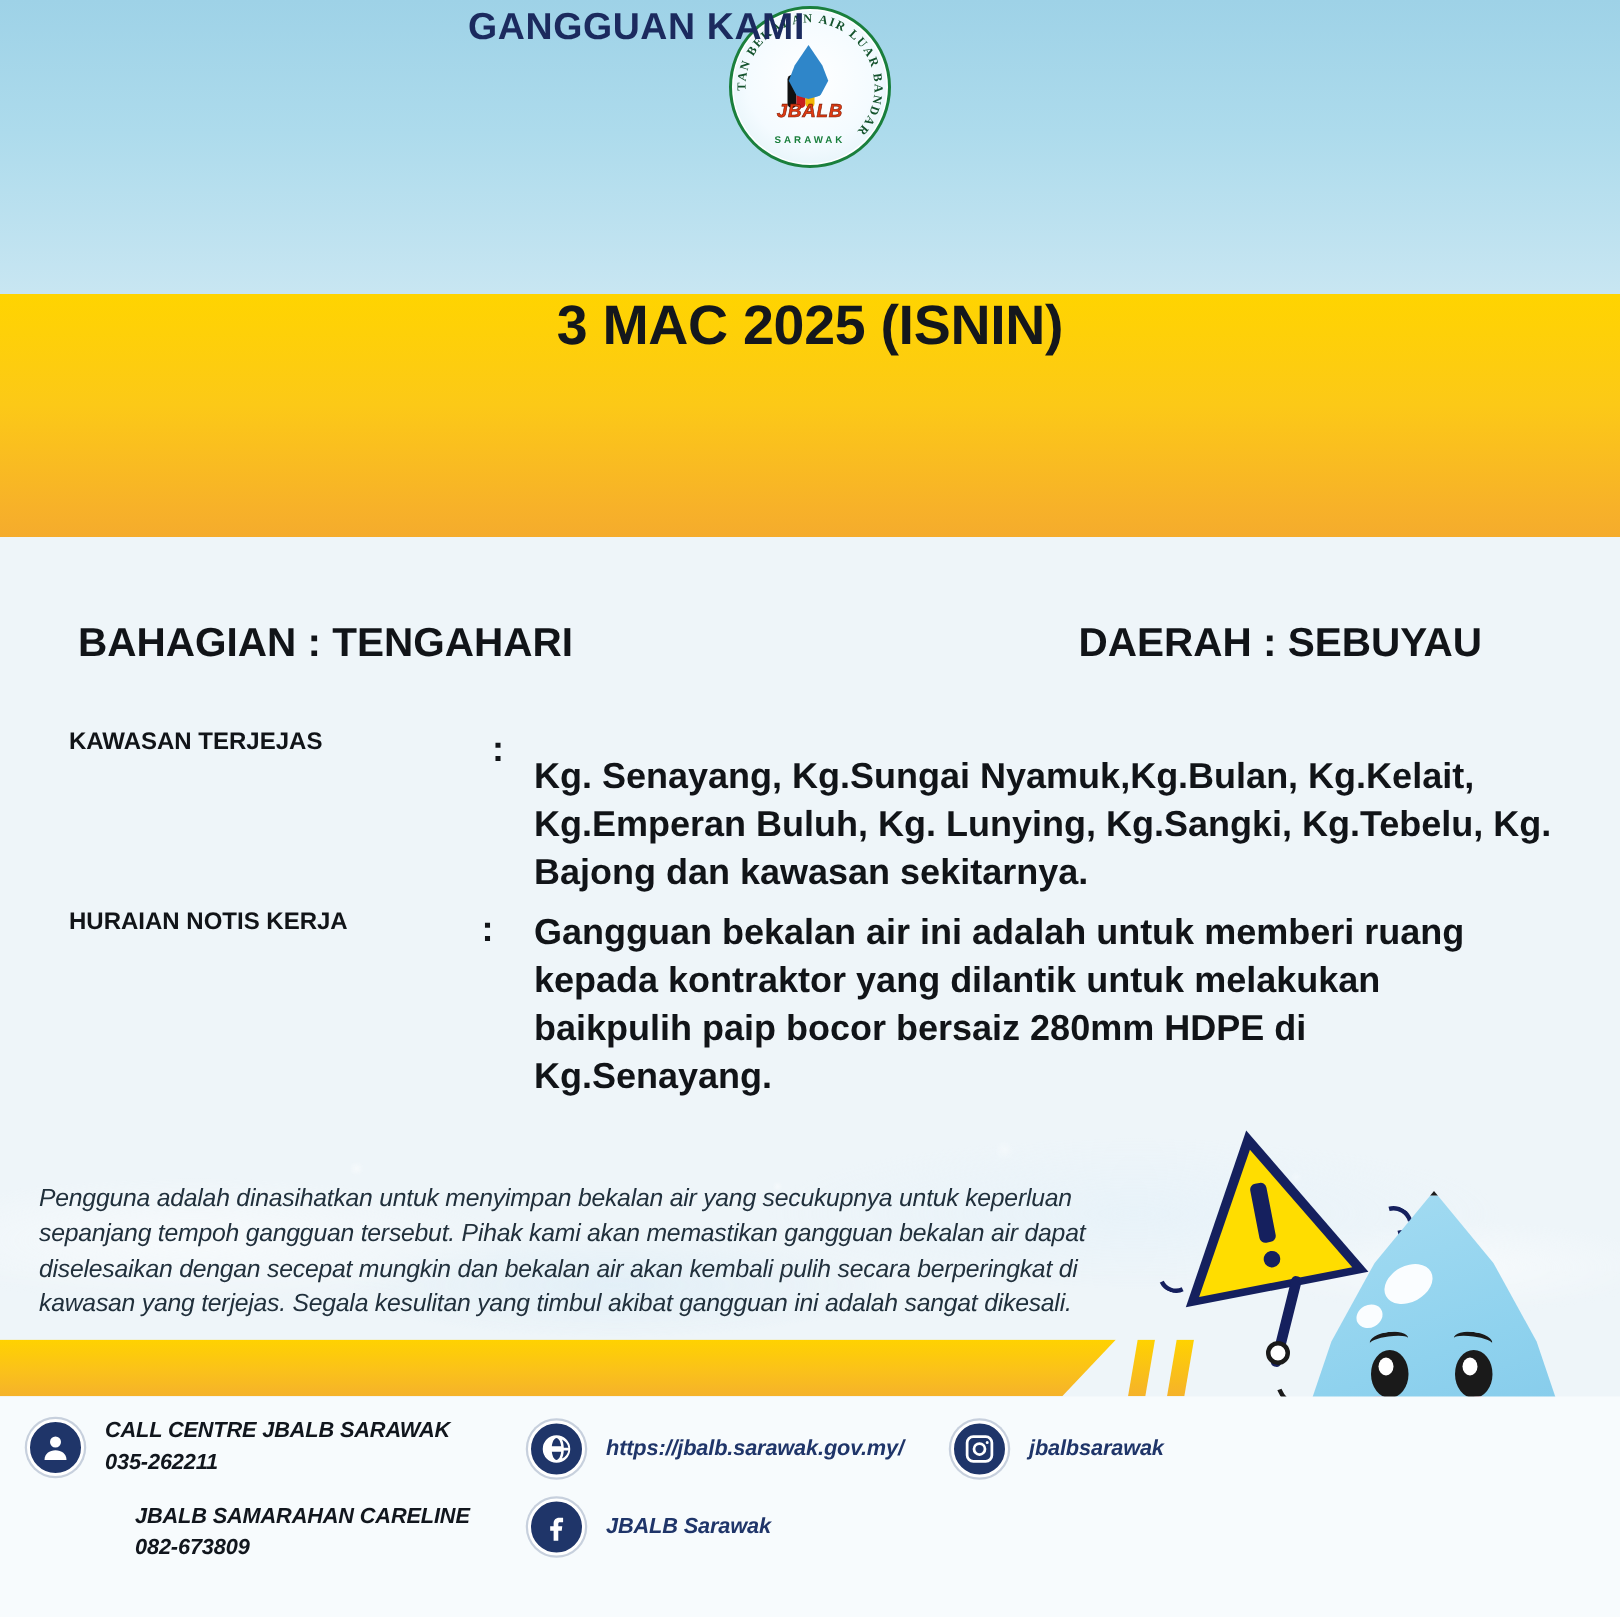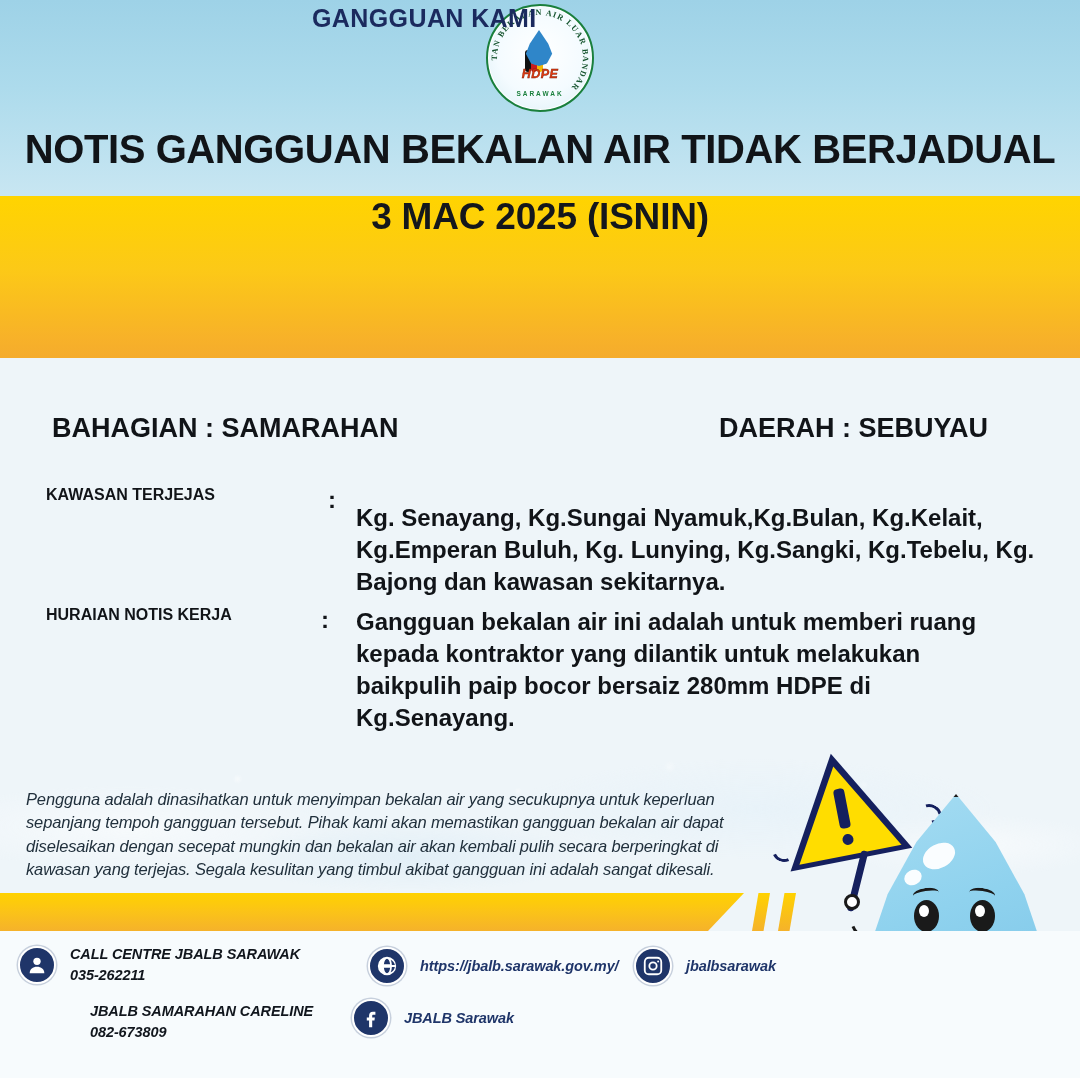--- a/index.html
+++ b/index.html
@@ -285,21 +285,21 @@
     display:flex; align-items:center; justify-content:center;
     flex:0 0 auto;
   }
   .c-icon svg { width:22px; height:22px; fill:#ffffff; }
   .c-text { margin-left:14px; }
   .c-line { font-size:14.5px; font-weight:bold; color:#11161d; line-height:1.45; letter-spacing:-.1px; }
   .c-link { font-size:14.5px; font-weight:bold; color:#1f3569; letter-spacing:-.1px; }
 
   #c-callcentre { left:18px; top:13px; }
   #c-careline   { left:76px; top:70px; }
-  #c-website    { left:368px; top:16px;text-align:center; }
+  #c-website    { left:352px; top:16px;text-align:center; }
   #c-facebook   { left:352px; top:68px; }
   #c-instagram  { left:634px; top:16px; }
 </style>
 </head>
 <body>
 
 <div class="poster">
 
   <div class="header">
     <div class="logo-wrap">
@@ -315,35 +315,34 @@
         </svg>
       </div>
       <div class="logo-flame">
         <i style="left:2px; height:22px; background:#111;"></i>
         <i style="left:8px; height:28px; background:#c81d1d;"></i>
         <i style="left:14px; height:25px; background:#f2b705;"></i>
       </div>
       <div class="logo-drop">
           <div class="d"></div>
         </div>
-      <div class="logo-word">HDPE</div>
+      <div class="logo-word">JBALB</div>
       <div class="logo-sub">SARAWAK</div>
     </div>
-    <div class="main-title">NOTIS GANGGUAN BEKALAN AIR TIDAK BERJADUAL</div>
   </div>
 
   <div class="date-banner">
     <div class="date-line1">3 MAC 2025 (ISNIN)</div>
   </div>
 
   <div class="body-area">
     <div class="water-tex"></div>
 
     <div class="region-row">
-      <div>BAHAGIAN : SAMARAHAN</div>
+      <div>BAHAGIAN : TENGAHARI</div>
       <div class="region-right">DAERAH : SEBUYAU</div>
     </div>
 
     <div class="field" id="field-kawasan">
       <div class="field-label">KAWASAN TERJEJAS</div>
       <div class="field-colon">:</div>
       <div class="field-value">Kg. Senayang, Kg.Sungai Nyamuk,Kg.Bulan, Kg.Kelait, Kg.Emperan Buluh, Kg. Lunying, Kg.Sangki, Kg.Tebelu, Kg. Bajong  dan kawasan sekitarnya.</div>
     </div>
 
     <div class="field" id="field-huraian">

